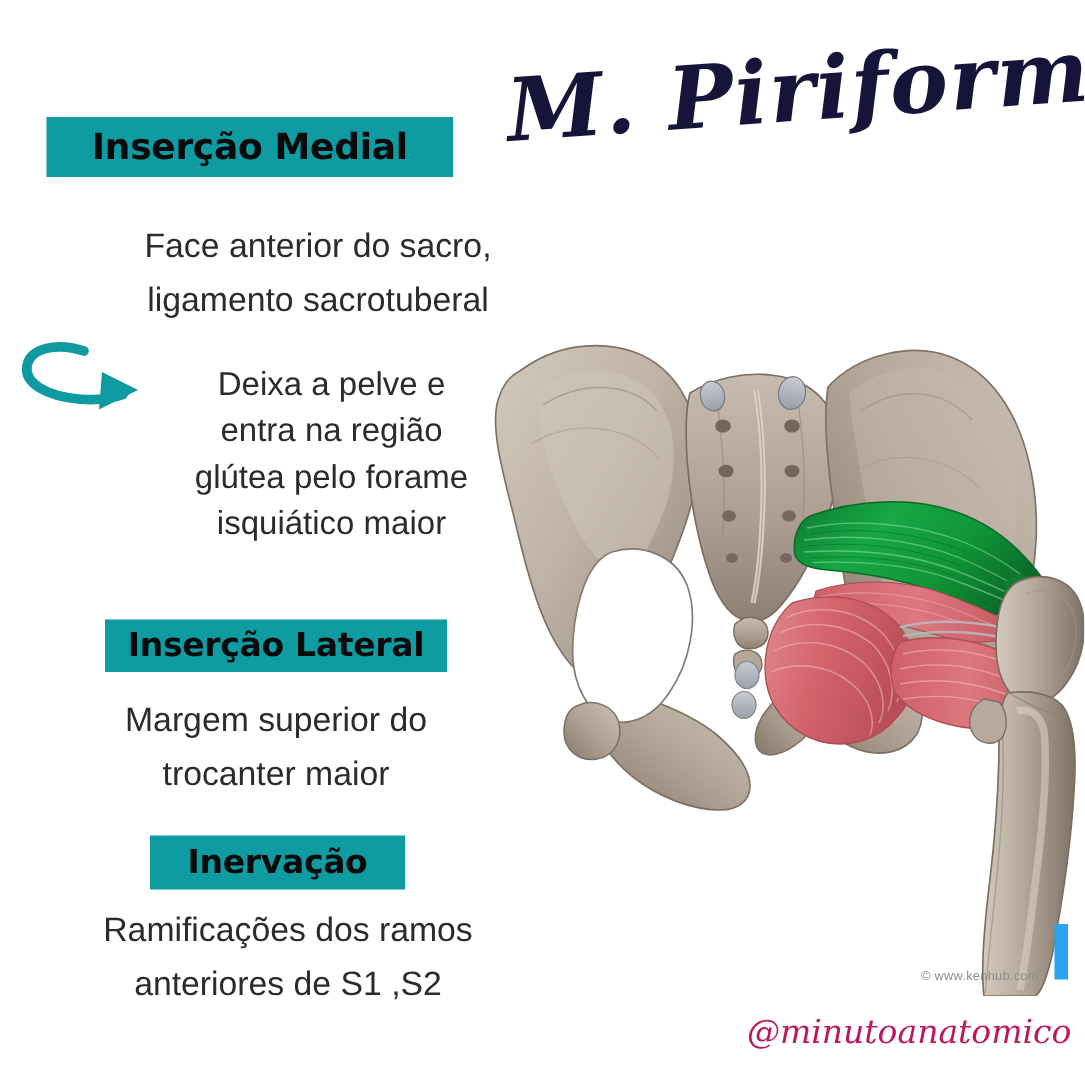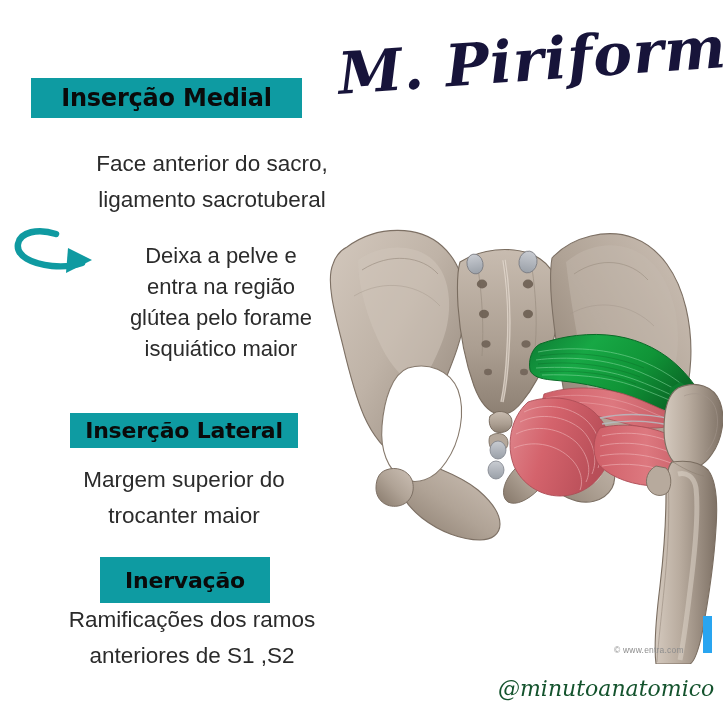--- a/index.html
+++ b/index.html
@@ -42,21 +42,21 @@
     color: #0a0a0a;
     font-family: "DejaVu Sans", sans-serif;
     font-weight: 700;
     display: flex;
     align-items: center;
     justify-content: center;
     letter-spacing: -0.2px;
   }
   #banner-medial  { left: 31px;  top: 78px;  width: 271px; height: 40px; font-size: 24px; }
   #banner-lateral { left: 70px;  top: 413px; width: 228px; height: 35px; font-size: 22px; }
-  #banner-inerv   { left: 100px; top: 557px; width: 170px; height: 46px; font-size: 22px; }
+  #banner-inerv   { left: 100px; top: 557px; width: 170px; height: 36px; font-size: 22px; }
 
   
   .body-text {
     position: absolute;
     color: #2b2b2b;
     font-family: "Liberation Sans", sans-serif;
     font-weight: 300;
     font-size: 22.5px;
     line-height: 36px;
     white-space: pre-line;
@@ -75,21 +75,21 @@
     height: 58px;
   }
 
   
   .handle {
     position: absolute;
     left: 498px;
     top: 672px;
     width: 200px;
     height: 34px;
-    color: #14532d;
+    color: #be185d;
     font-family: "DejaVu Serif", serif;
     font-style: italic;
     font-size: 22px;
     line-height: 34px;
     text-align: left;
     white-space: nowrap;
   }
 
   
   #anatomy {
@@ -328,21 +328,21 @@
                C 388 386, 384 418, 380 438" fill="none" stroke="#ddd3c8" stroke-width="5" opacity="0.55"></path>
       <path d="M368 258 C 370 290, 368 330, 364 368 C 361 398, 358 424, 357 440" fill="none" stroke="#8c7f72" stroke-width="0.9" opacity="0.55"></path>
 
       <path d="M370 238 C 382 246, 394 252, 404 254" fill="none" stroke="#8c7f72" stroke-width="1" opacity="0.6"></path>
 
       <path d="M356 244 C 348 248, 344 258, 348 266 C 352 274, 362 276, 368 270
                C 372 264, 372 252, 366 246 Z" fill="#b7aa9d" stroke="#7a6d60" stroke-width="0.9"></path>
     </g>
   </svg>
 
-  <div class="kenhub-credit">© www.entra.com</div>
+  <div class="kenhub-credit">© www.kenhub.com</div>
   <div class="kenhub-bar"></div>
 
   <div class="banner" id="banner-medial">Inserção Medial</div>
   <div class="body-text" id="text-medial">Face anterior do sacro,
 ligamento sacrotuberal</div>
 
   <svg id="arrow" viewBox="0 0 92 58">
     <path d="M44 8 C 26 2, 8 6, 6 18 C 4 30, 20 38, 40 40 C 52 41, 62 40, 70 37" fill="none" stroke="#0f9aa1" stroke-width="6.5" stroke-linecap="round"></path>
     <path d="M56 22 L 80 34 L 54 47 Z" fill="#0f9aa1"></path>
   </svg>

